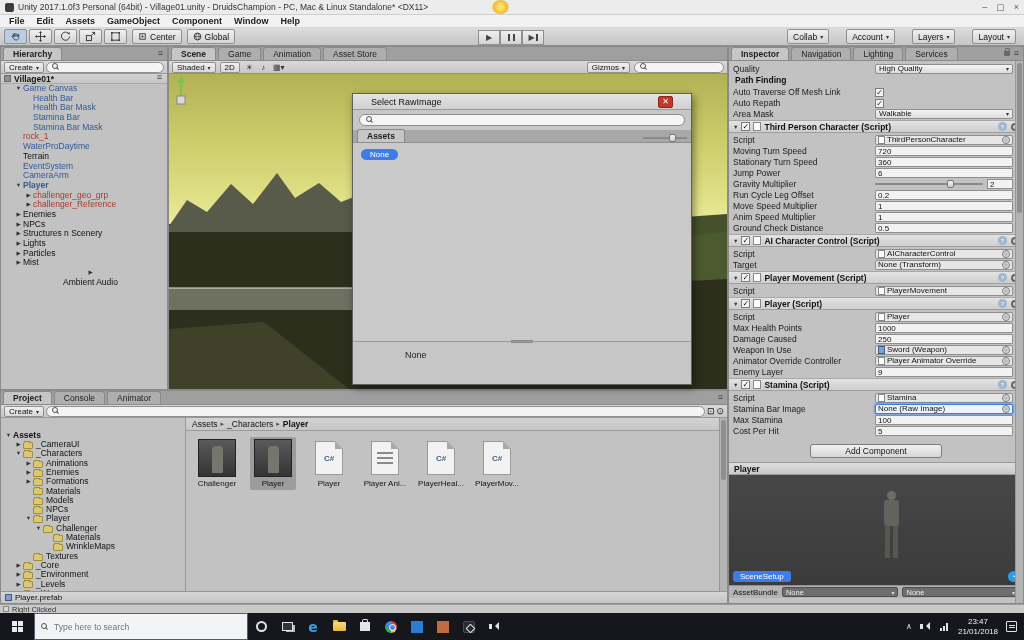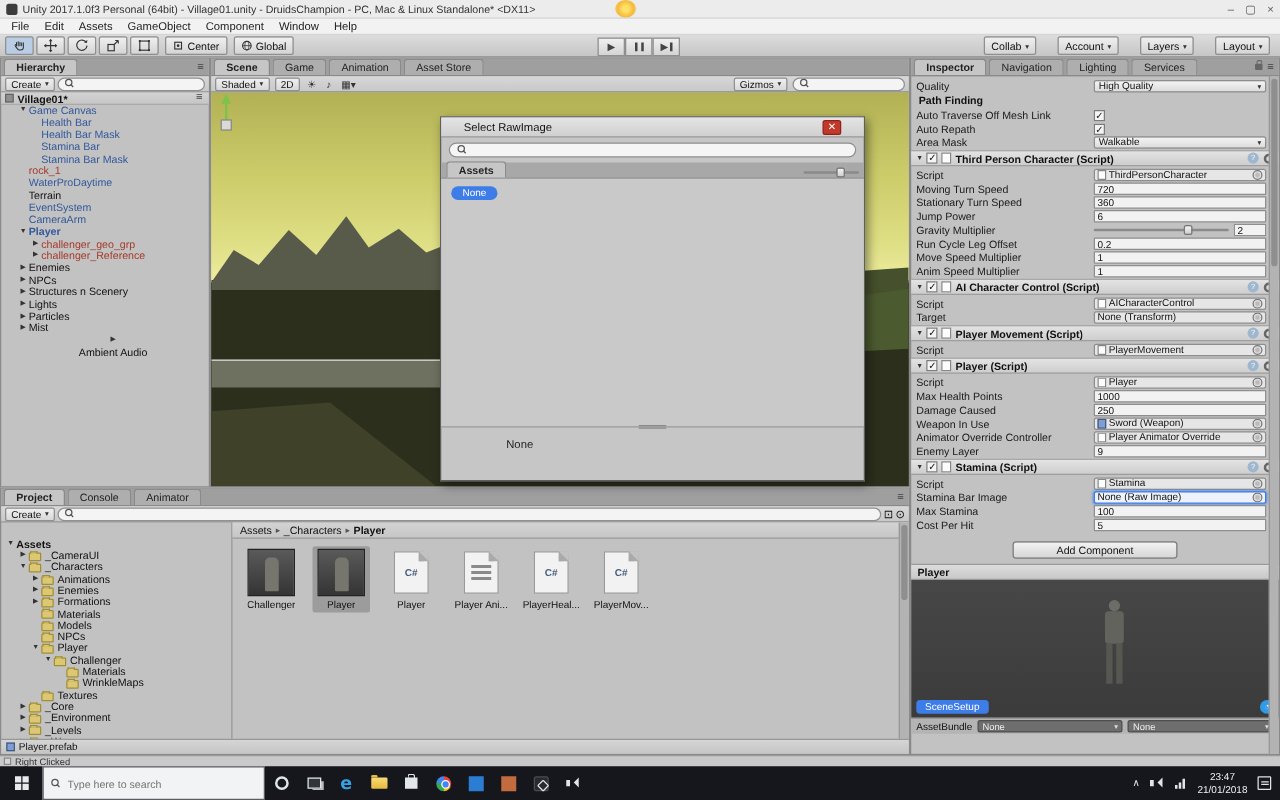--- a/index.html
+++ b/index.html
@@ -5,21 +5,21 @@
 *{margin:0;padding:0;box-sizing:border-box;font-family:"Liberation Sans",sans-serif;}
 html,body{width:1024px;height:640px;overflow:hidden;background:#c2c2c2;font-size:9px;color:#111;}
 #screen{position:relative;width:1024px;height:640px;}
 .abs{position:absolute;}
 
 
 #titlebar{left:0;top:0;width:1024px;height:15px;background:#ececec;border-bottom:1px solid #cfcfcf;display:flex;align-items:center;gap:4px;padding:0 5px;font-size:8.5px;color:#333;}
 .uicon{width:9px;height:9px;background:#3c3c3c;border-radius:2px;flex:none;}
 #titlebar .winbtns{margin-left:auto;display:flex;gap:9px;color:#555;font-size:9px;}
 #notifdot{left:492px;top:0;width:17px;height:14px;border-radius:50%;background:radial-gradient(circle,#ffe066 20%,#f5b93a 60%,rgba(245,185,58,0));z-index:60;}
-#menubar{left:0;top:15px;width:1024px;height:13px;background:#f2f2f2;border-bottom:1px solid #d6d6d6;display:flex;align-items:center;padding:0 3px;}
+#menubar{left:0;top:15px;width:1024px;height:13px;background:#f2f2f2;border-bottom:1px solid #d6d6d6;display:flex;align-items:center;padding:0 3px;font-weight:bold;}
 .menu-item{padding:0 6px;font-size:9px;color:#222;}
 #toolbar{left:0;top:28px;width:1024px;height:18px;background:linear-gradient(#dcdcdc,#c6c6c6);border-bottom:1px solid #8f8f8f;display:flex;align-items:center;padding:0 4px;gap:2px;}
 .toolbtn{width:23px;height:15px;background:linear-gradient(#f0f0f0,#d4d4d4);border:1px solid #8f8f8f;display:flex;align-items:center;justify-content:center;border-radius:2px;}
 .toolbtn.active{background:#b9cde4;}
 .toolbtn svg{width:11px;height:11px;}
 .tb-drop{height:15px;display:flex;align-items:center;gap:3px;background:linear-gradient(#f0f0f0,#d4d4d4);border:1px solid #8f8f8f;border-radius:2px;padding:0 5px;font-size:8.5px;margin-left:3px;}
 .caret{font-size:6px;color:#333;}
 .playgroup{position:absolute;left:478px;top:2px;display:flex;}
 .playbtn{width:22px;height:15px;background:linear-gradient(#f0f0f0,#d4d4d4);border:1px solid #8f8f8f;display:flex;align-items:center;justify-content:center;font-size:8px;color:#444;gap:1px;}
 .pbar{display:inline-block;width:2px;height:7px;background:#444;margin:0 1px;}
@@ -144,21 +144,21 @@
 #proj-bottom{position:absolute;left:0;bottom:0;right:0;height:12px;background:linear-gradient(#d5d5d5,#c5c5c5);border-top:1px solid #979797;display:flex;align-items:center;gap:3px;padding:0 4px;font-size:8px;}
 .cubeicon{width:7px;height:7px;background:#7f9fd4;border:1px solid #44597e;flex:none;}
 
 
 #statusbar{left:0;top:604px;width:1024px;height:9px;background:#c9c9c9;border-top:1px solid #9a9a9a;display:flex;align-items:center;gap:3px;padding:0 3px;font-size:7.5px;color:#333;}
 .status-icon{width:6px;height:6px;background:#d6d6d6;border:1px solid #888;flex:none;}
 #taskbar{left:0;top:613px;width:1024px;height:27px;background:#15171c;display:flex;align-items:center;z-index:70;}
 #start-btn{width:34px;height:27px;display:flex;align-items:center;justify-content:center;}
 .winlogo{width:11px;height:11px;display:grid;grid-template-columns:5px 5px;grid-template-rows:5px 5px;gap:1px;}
 .winlogo span{background:#e8eaed;}
-#tb-search{width:178px;height:27px;background:#f2f3f5;display:flex;align-items:center;gap:5px;padding:0 6px;border:1px solid #5a5d63;}
+#tb-search{width:214px;height:27px;background:#f2f3f5;display:flex;align-items:center;gap:5px;padding:0 6px;border:1px solid #5a5d63;}
 #tb-search input{border:none;outline:none;background:transparent;font-size:8.5px;color:#333;width:100%;}
 #taskbar-apps{display:flex;align-items:center;}
 .tb-app{width:26px;height:27px;display:flex;align-items:center;justify-content:center;}
 .ai{display:flex;align-items:center;justify-content:center;}
 .ai-cortana{width:11px;height:11px;border:2px solid #dfe5ea;border-radius:50%;}
 .ai-task-view{width:11px;height:9px;border:1px solid #dfe5ea;background:rgba(223,229,234,.15);box-shadow:3px 2px 0 -1px rgba(223,229,234,.8);}
 .ai-edge{color:#35a3e8;font-size:14px;font-weight:bold;font-family:"DejaVu Sans",sans-serif;}
 .ai-file-explorer{width:13px;height:9px;background:linear-gradient(#f7dc75,#e8b93e);border-radius:1px;position:relative;}
 .ai-file-explorer::before{content:"";position:absolute;top:-2px;left:0;width:5px;height:2px;background:#e8b93e;border-radius:1px 1px 0 0;}
 .ai-store{width:10px;height:9px;background:#e3e6e9;position:relative;}
@@ -539,20 +539,24 @@
           <span class="ilabel">Run Cycle Leg Offset</span>
           <div class="f-input">0.2</div>
         </div>
         <div class="irow">
           <span class="ilabel">Move Speed Multiplier</span>
           <div class="f-input">1</div>
         </div>
         <div class="irow">
           <span class="ilabel">Anim Speed Multiplier</span>
           <div class="f-input">1</div>
+        </div>
+        <div class="irow">
+          <span class="ilabel">Ground Check Distance</span>
+          <div class="f-input">0.5</div>
         </div>
         <div class="comp-head">
           <span class="fold">▼</span>
           <span class="ccheck">✓</span>
           <span class="cicon"></span>
           <span class="cname">AI Character Control (Script)</span>
           <span class="cright">
             <span class="chelp">?</span>
             <span class="cgear"></span>
           </span>

